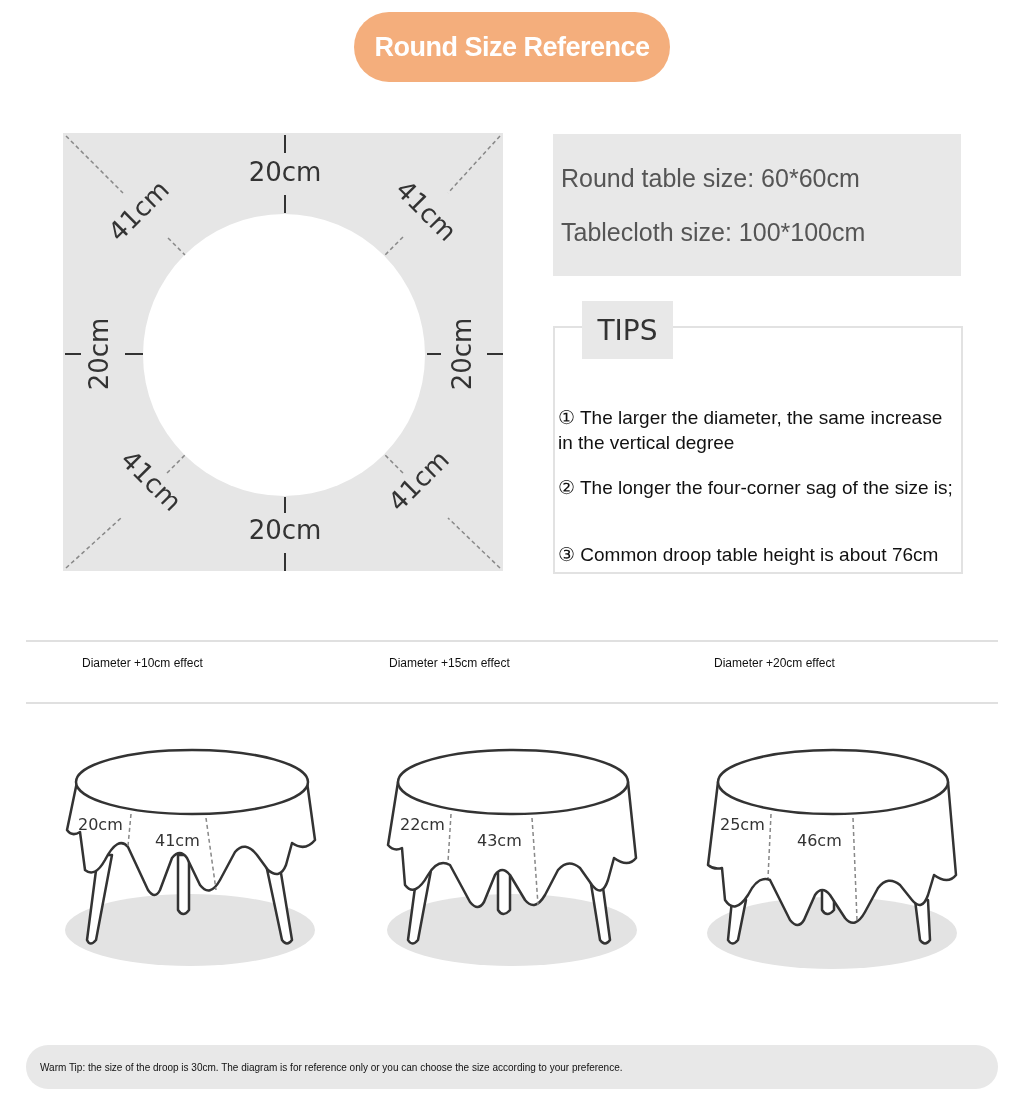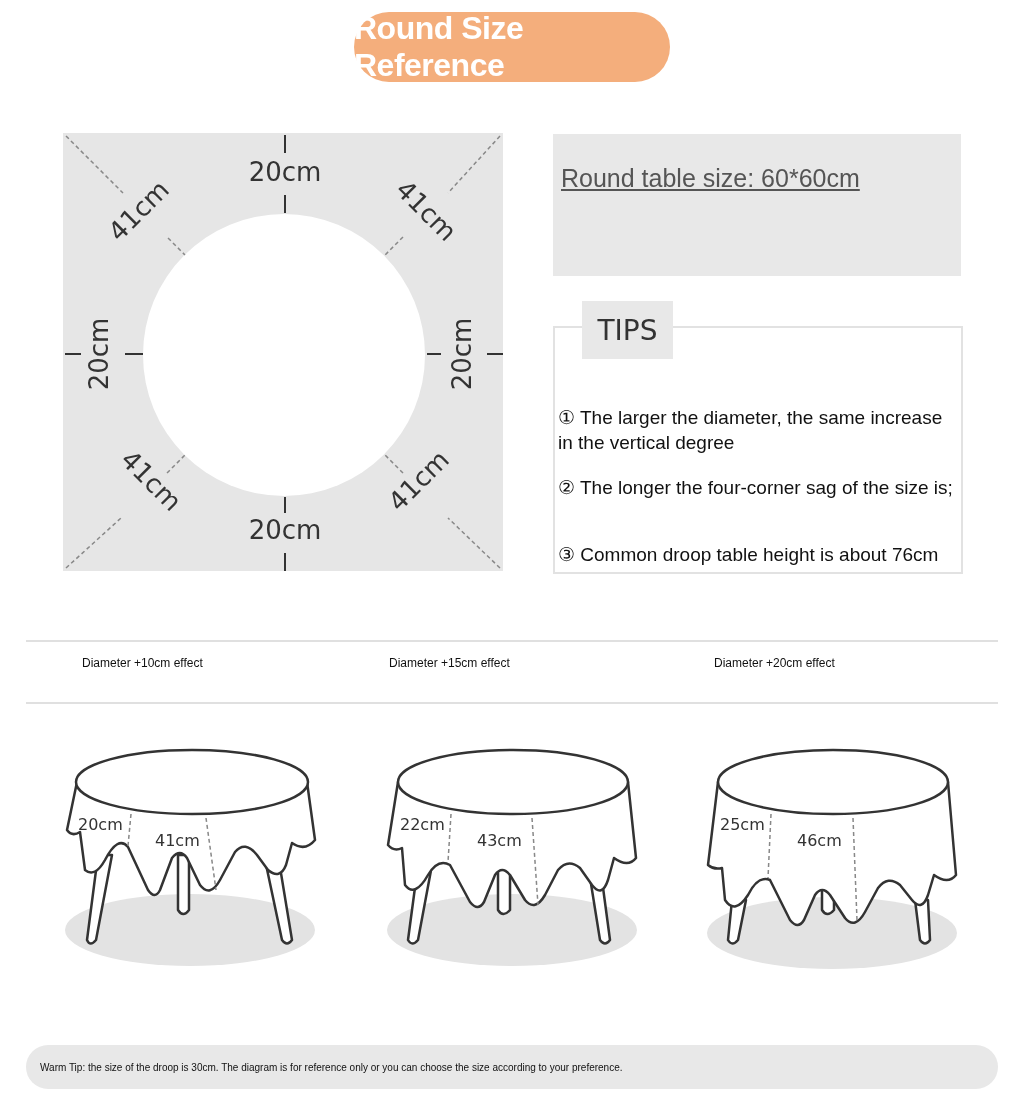--- a/index.html
+++ b/index.html
@@ -1,22 +1,22 @@
 <!DOCTYPE html>
 <html><head>
 <meta charset="utf-8">
 <style>
   html, body { margin: 0; padding: 0; background: #ffffff; }
   body { width: 1024px; height: 1113px; position: relative; overflow: hidden; font-family: "Liberation Sans", sans-serif; color: #111; }
   .title-pill { position: absolute; left: 354px; top: 12px; width: 316px; height: 70px; border-radius: 35px; background: #f4ae7c; display: flex; align-items: center; justify-content: center; }
-  .title-pill span { color: #fff; font-size: 32px; font-weight: bold; letter-spacing: -0.5px; }
+  .title-pill span { color: #fff; font-size: 27px; font-weight: bold; letter-spacing: -0.5px; }
   .square { position: absolute; left: 63px; top: 133px; width: 440px; height: 438px; background: #e6e6e6; }
   .square svg { position: absolute; left: 0; top: 0; }
   .info-box { position: absolute; left: 553px; top: 134px; width: 408px; height: 142px; background: #e8e8e8; }
-  .info-line { position: absolute; left: 8px; font-size: 25px; color: #555; white-space: nowrap; text-decoration: underline; }
+  .info-line { position: absolute; left: 8px; font-size: 25px; color: #555; white-space: nowrap; }
   .tips-box { position: absolute; left: 553px; top: 326px; width: 406px; height: 244px; border: 2px solid #e2e2e2; }
   .tips-label { position: absolute; left: 582px; top: 301px; width: 91px; height: 58px; background: #e8e8e8; display: flex; align-items: center; justify-content: center; font-family: "DejaVu Sans", sans-serif; font-size: 28px; color: #333; }
   .tip { position: absolute; left: 558px; width: 395px; font-size: 19px; line-height: 25px; color: #111; margin-top: 36px; }
   .rule { position: absolute; left: 26px; width: 972px; height: 2px; background: #e0e0e0; }
   .effect-label { position: absolute; top: 656px; font-size: 12px; color: #111; white-space: nowrap; }
   .table-fig { position: absolute; top: 740px; width: 300px; height: 240px; }
   .warm { position: absolute; left: 26px; top: 1045px; width: 972px; height: 44px; border-radius: 22px; background: #e8e8e8; display: flex; align-items: center; }
   .warm span { margin-left: 14px; font-size: 10px; color: #111; }
 </style>
 </head>
@@ -60,20 +60,21 @@
       <text transform="translate(82,84) rotate(-45)">41cm</text>
       <text transform="translate(357,84) rotate(45)">41cm</text>
       <text transform="translate(82,354) rotate(45)">41cm</text>
       <text transform="translate(362,354) rotate(-45)">41cm</text>
     </g>
   </svg>
 </div>
 
 <div class="info-box">
   <div class="info-line" style="top:30px;">Round table size: 60*60cm</div>
+  <div class="info-line" style="top:84px;">Tablecloth size: 100*100cm</div>
 </div>
 
 <div class="tips-box"></div>
 <div class="tips-label">TIPS</div>
 <div class="tip" style="top:369px;">① The larger the diameter, the same increase in the vertical degree</div>
 <div class="tip" style="top:439px;">② The longer the four-corner sag of the size is;</div>
 <div class="tip" style="top:506px;">③ Common droop table height is about 76cm</div>
 
 <div class="rule" style="top:640px;"></div>
 <div class="effect-label" style="left:82px;">Diameter +10cm effect</div>

